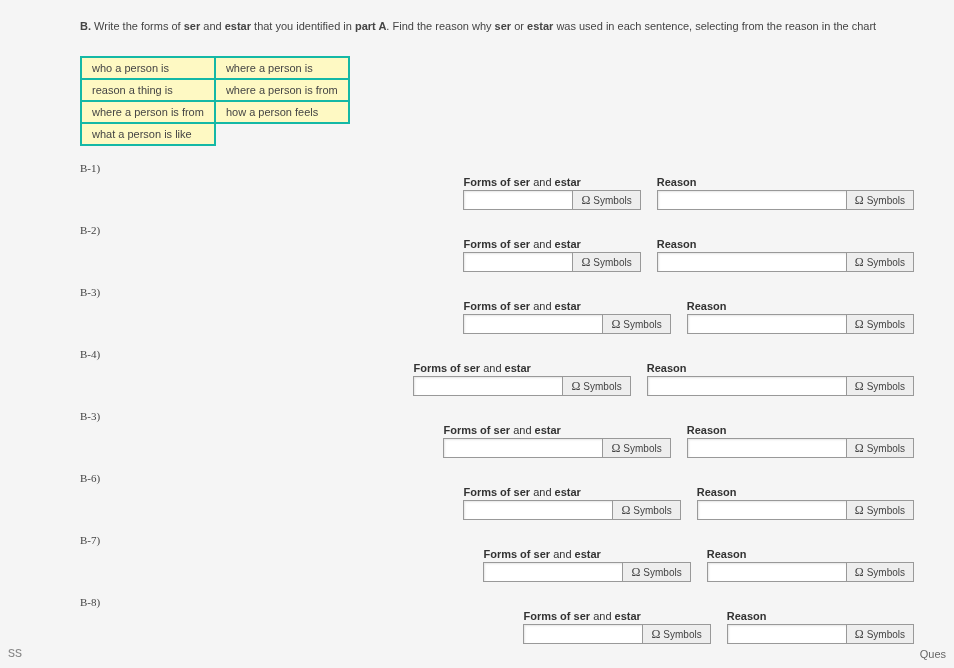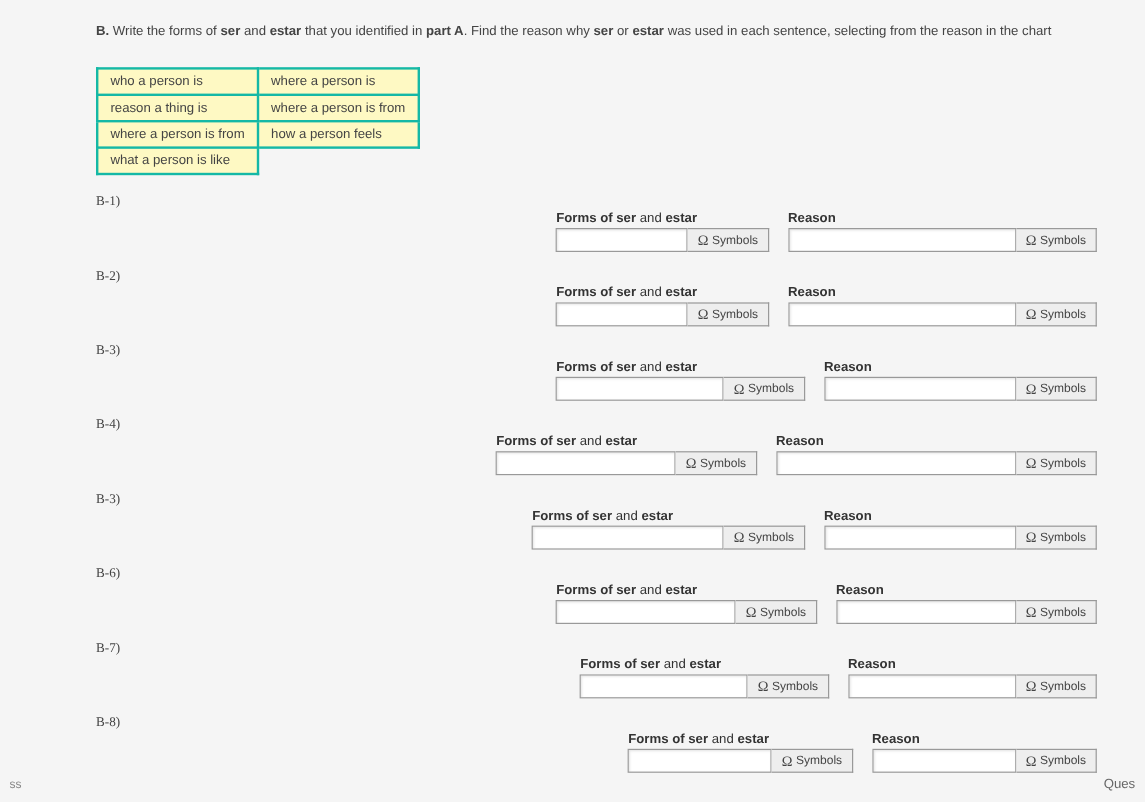--- a/index.html
+++ b/index.html
@@ -89,21 +89,21 @@
       position: fixed;
       bottom: 8px;
       right: 8px;
       font-size: 11px;
       color: #666;
     }
     .left-hint {
       position: fixed;
       bottom: 8px;
       left: 8px;
-      font-size: 10px;
+      font-size: 14px;
       color: #888;
     }
   </style>
 </head>
 <body>
 
 <div class="instructions">
   <b>B.</b><span> Write the forms of </span><b>ser</b><span> and </span><b>estar</b><span> that you identified in </span><b>part A</b><span>. Find the reason why </span><b>ser</b><span> or </span><b>estar</b><span> was used in each sentence, selecting from the reason in the chart</span>
 </div>
 

